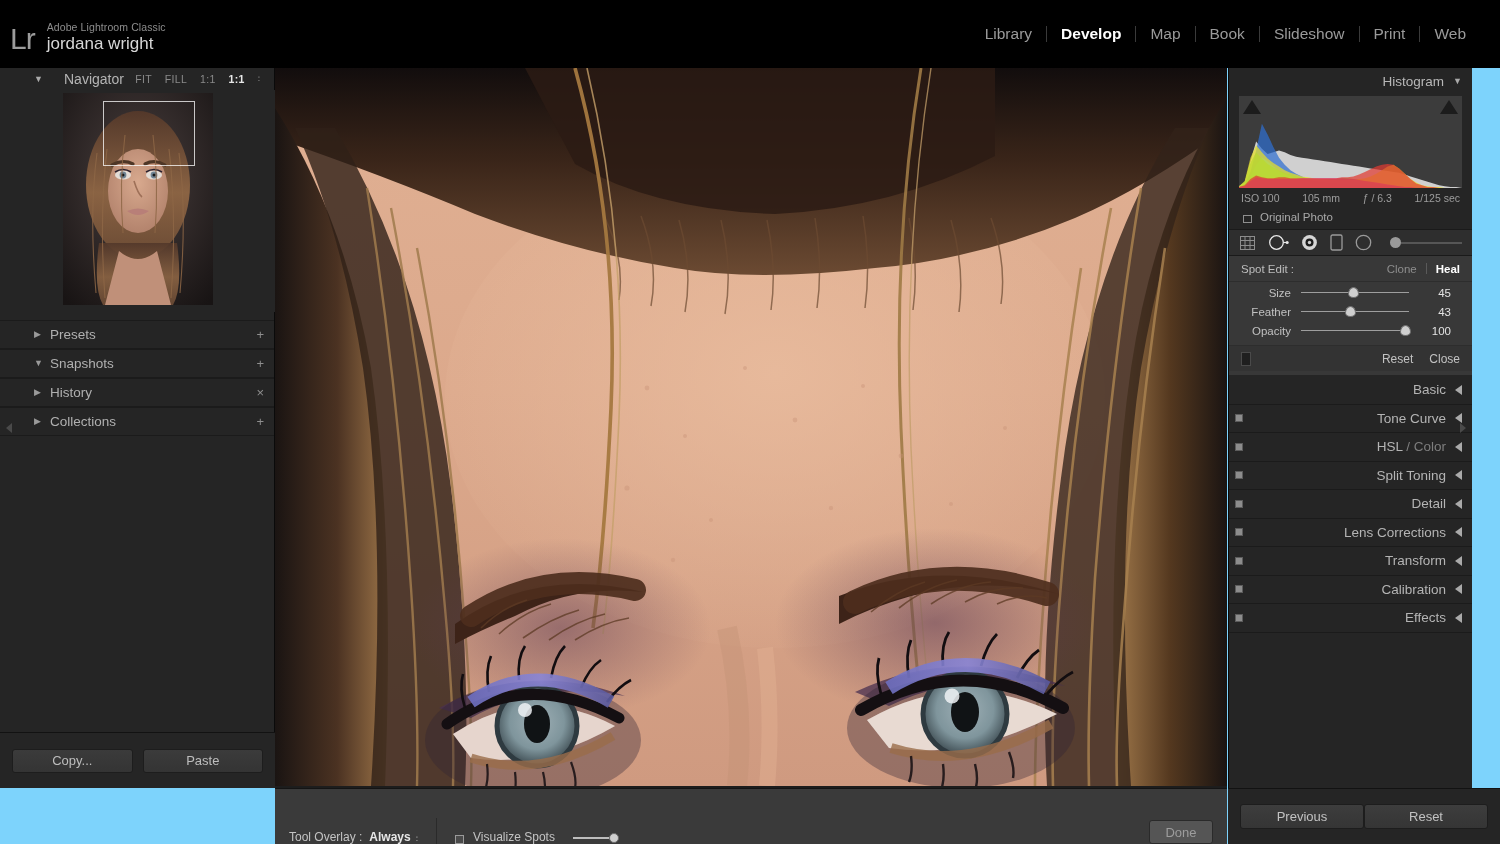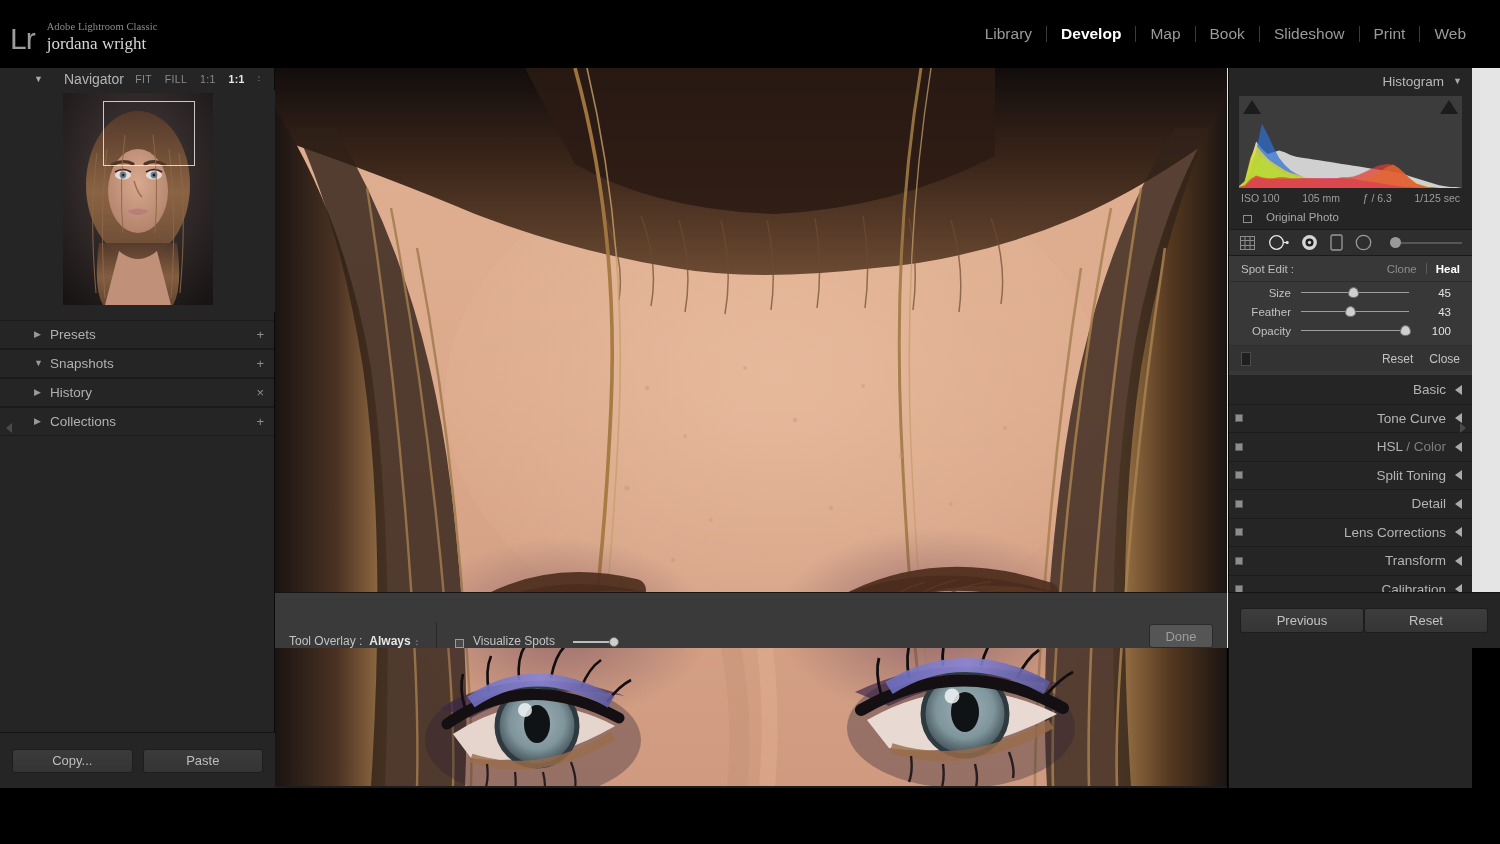--- a/index.html
+++ b/index.html
@@ -3,35 +3,35 @@
 <meta charset="utf-8">
 <style>
   * { box-sizing: border-box; margin: 0; padding: 0; }
   body {
     width: 1500px; height: 844px;
     background: #000;
     font-family: "Liberation Sans", sans-serif;
     overflow: hidden;
     -webkit-font-smoothing: antialiased;
   }
-  #app { position: relative; width: 1500px; height: 648px; background: #e5e5e5; }
+  #app { position: relative; width: 1500px; height: 844px; background: #7dd3fc; }
 
   
   .topbar {
     position: absolute; left: 0; top: 0; width: 1500px; height: 68px;
     background: #000;
     display: flex; align-items: center;
   }
   .brand { display: flex; align-items: flex-start; padding-left: 10px; }
   .lr-logo {
     font-family: "Liberation Sans", sans-serif;
     font-size: 30px; color: #9c9c9c; letter-spacing: -1px;
     line-height: 1; padding-top: 10px; font-weight: 400;
   }
-  .brand-text { margin-left: 12px; padding-top: 6px; font-family: Liberation Serif, serif; }
+  .brand-text { margin-left: 12px; padding-top: 6px; }
   .brand-app { font-size: 10.5px; color: #8d8d8d; line-height: 14px; letter-spacing: .1px; }
   .brand-user { font-size: 17px; color: #d7d7d7; line-height: 20px; font-weight: 400; }
 
   .modules {
     margin-left: auto; display: flex; align-items: center;
     padding-right: 20px; height: 100%;
   }
   .module {
     font-size: 15.5px; color: #9a9a9a; padding: 0 14px; cursor: pointer;
     line-height: 1; position: relative;
@@ -158,21 +158,21 @@
     border-left: 9px solid transparent; border-right: 9px solid transparent;
     border-bottom: 14px solid #1c1c1c;
   }
   .clip-l { left: 4px; } .clip-r { right: 4px; }
 
   .hist-meta {
     display: flex; justify-content: space-between;
     padding: 4px 12px 0; font-size: 10.5px; color: #9d9d9d;
   }
   .orig-row {
-    display: flex; align-items: flex-end; gap: 14px;
+    display: flex; align-items: flex-end; gap: 8px;
     padding: 7px 0 6px 14px; font-size: 11.5px; color: #a8a8a8;
   }
   .orig-check { width: 9px; height: 8px; border: 1px solid #8f8f8f; }
 
   .tool-strip {
     height: 27px; background: #2e2e2e; border-top: 1px solid #1a1a1a;
     border-bottom: 1px solid #1a1a1a;
     display: flex; align-items: center; gap: 12px; padding: 0 10px;
   }
   .t-icon { cursor: pointer; display: flex; align-items: center; }

